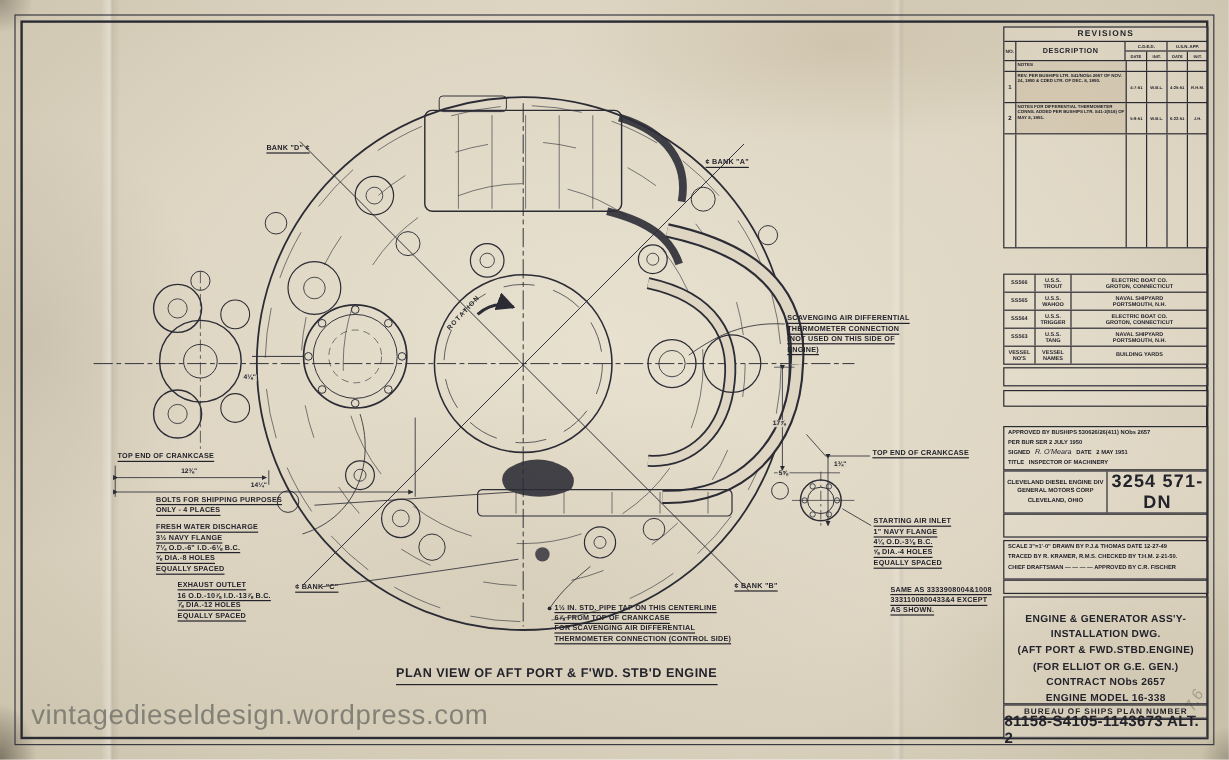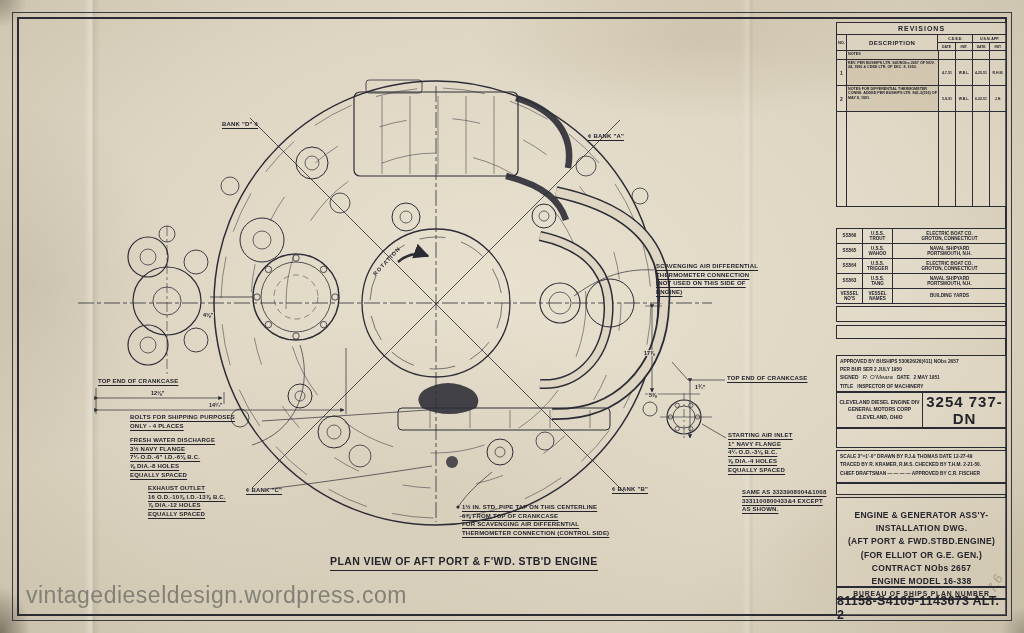--- a/index.html
+++ b/index.html
@@ -414,21 +414,21 @@
   <div class="row">
     <span>TITLE</span>
     <span>INSPECTOR OF MACHINERY</span>
   </div>
 </div>
 
 <div class="tbox comp">
   <div class="c name pre">CLEVELAND DIESEL ENGINE DIV
 GENERAL MOTORS CORP
 CLEVELAND, OHIO</div>
-  <div class="c num">3254 737-DN</div>
+  <div class="c num">3254 571-DN</div>
 </div>
 <div class="tbox gapbox1"></div>
 
 <div class="tbox scaleb">
   <div>SCALE 3"=1'-0"   DRAWN BY P.J.&amp; THOMAS  DATE 12-27-49</div>
   <div>TRACED BY R. KRAMER, R.M.S.  CHECKED BY T.H.M. 2-21-50.</div>
   <div>CHIEF DRAFTSMAN — — — —   APPROVED BY C.R. FISCHER</div>
 </div>
 <div class="tbox gapbox2"></div>
 

